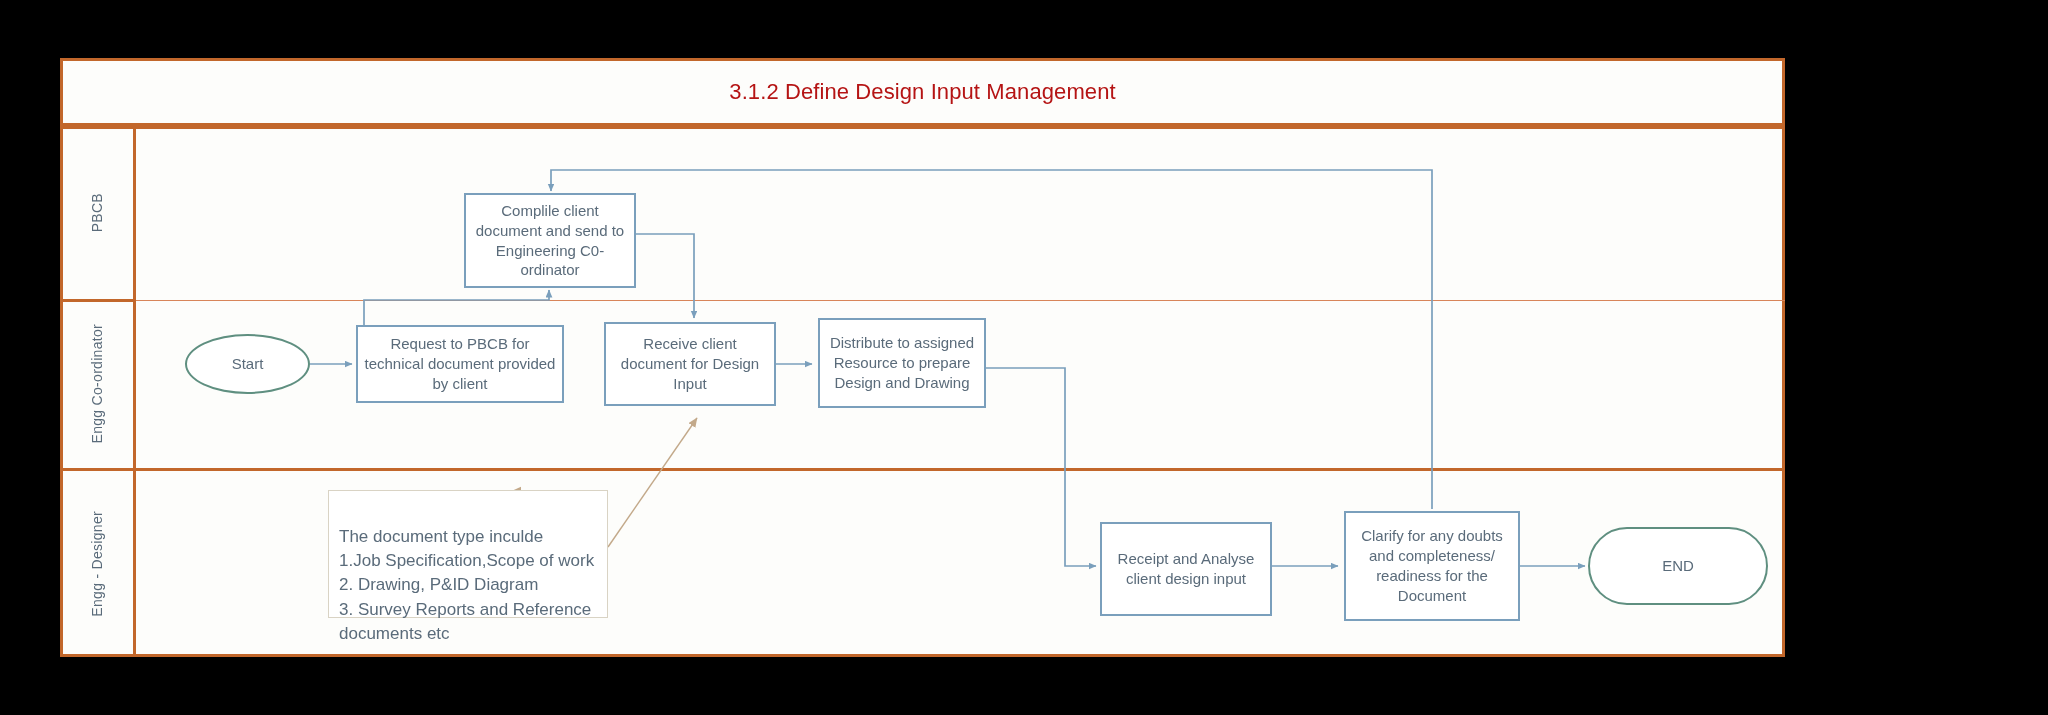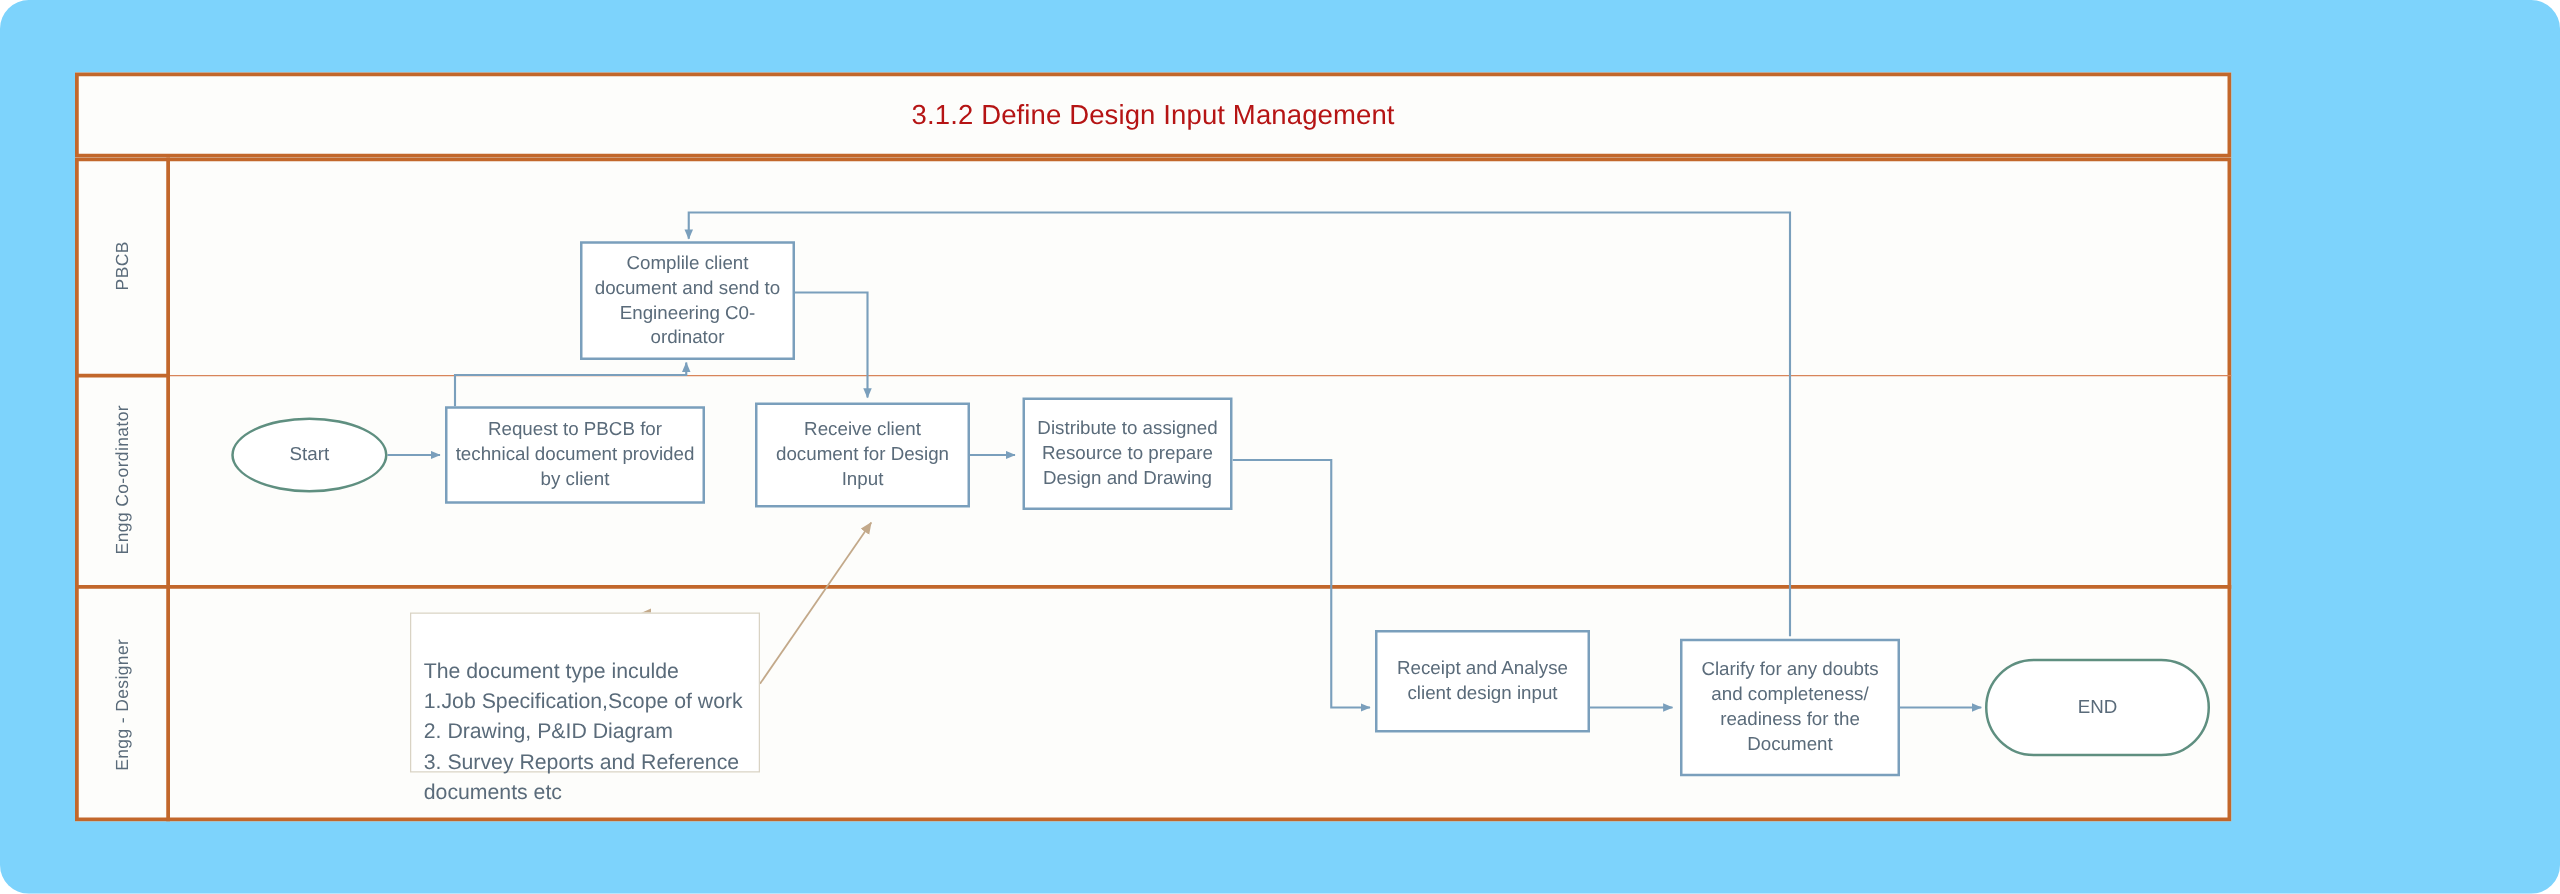--- a/index.html
+++ b/index.html
@@ -5,23 +5,22 @@
   html, body {
     margin: 0;
     padding: 0;
     background: #ffffff;
     font-family: "Liberation Sans", sans-serif;
   }
   #canvas {
     position: relative;
     width: 2048px;
     height: 715px;
-    background: #7dd3fc;
+    background: #000000;
     overflow: hidden;
-    border-radius: 23px;
   }
 
   
   .frame-outer {
     position: absolute;
     box-sizing: border-box;
     border: 3px solid #c2672b;
     background: #fdfdfb;
   }
   .lane-sep-thin {
@@ -199,21 +198,21 @@
   </div>
 
   <div class="note" style="left:328px; top:490px; width:280px; height:128px;">
     <span>The document type inculde
 1.Job Specification,Scope of work
 2. Drawing, P&amp;ID Diagram
 3. Survey Reports and Reference
 documents  etc</span>
   </div>
 
-  <div class="node process" style="left:1100px; top:504px; width:172px; height:82px;">
+  <div class="node process" style="left:1100px; top:522px; width:172px; height:94px;">
     <span>Receipt and Analyse client design input</span>
   </div>
 
   <div class="node terminator-stadium" style="left:1588px; top:527px; width:180px; height:78px;">
     <span>END</span>
   </div>
 
   <div class="node process" style="left:1344px; top:511px; width:176px; height:110px;">
     <span>Clarify for any doubts and completeness/ readiness for the Document</span>
   </div>

